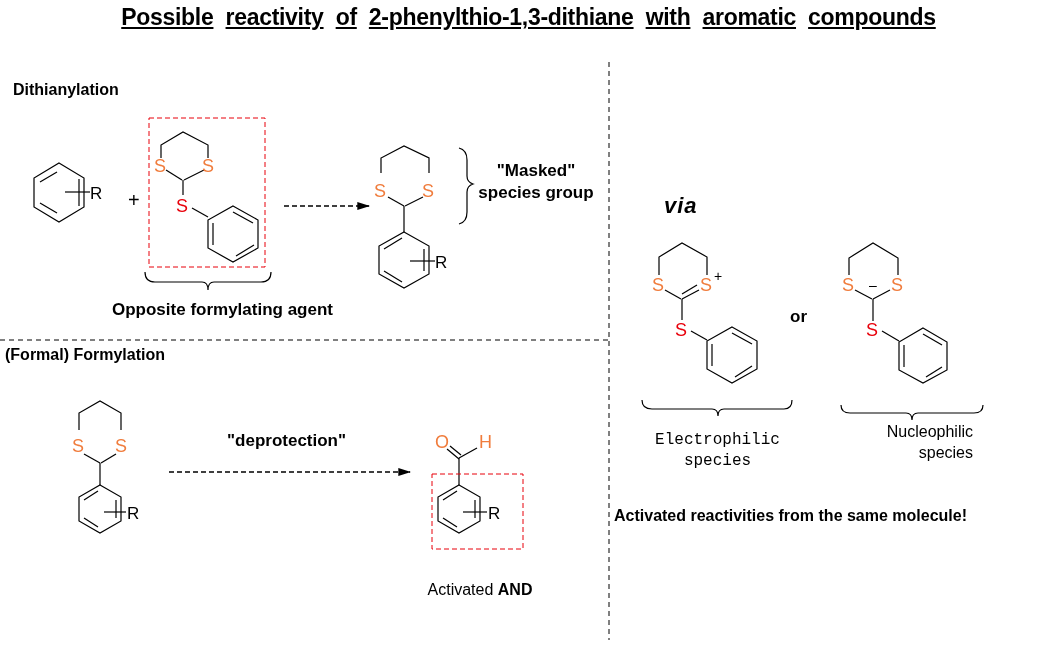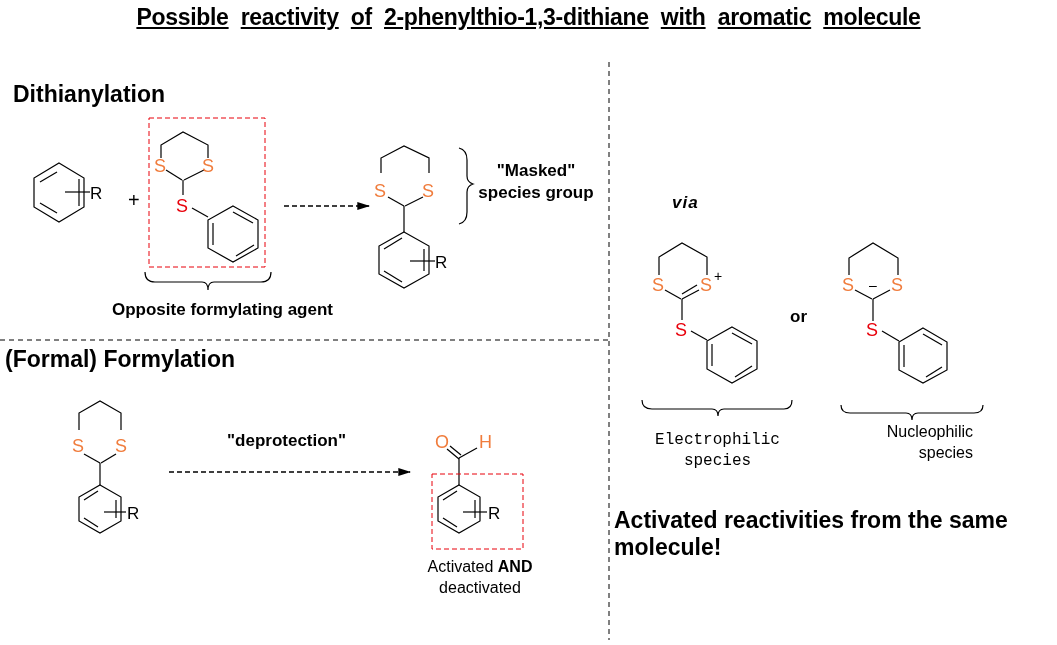--- a/index.html
+++ b/index.html
@@ -1,39 +1,39 @@
 <!DOCTYPE html>
 <html><head>
 <meta charset="utf-8">
 <style>
   html, body { margin:0; padding:0; background:#ffffff; }
   body { width:1057px; height:645px; position:relative; overflow:hidden; font-family:"Liberation Sans", sans-serif; color:#000; }
   .abs { position:absolute; }
   .title { left:0; width:1057px; top:4px; text-align:center; font-weight:bold; font-size:23px; letter-spacing:-0.3px; }
   .title span { text-decoration:underline; margin:17px 3px; }
-  .hdr { font-weight:bold; font-size:23px; }
+  .hdr { font-weight:bold; font-size:16px; }
   .lbl { font-size:16px; text-align:center; }
   .blbl { font-weight:bold; font-size:17px; text-align:center; }
   svg { position:absolute; left:0; top:0; }
   .bond { stroke:#000; stroke-width:1.2; fill:none; }
   .atomS { fill:#f07c3c; font-size:18px; font-family:"Liberation Sans", sans-serif; }
   .atomSr { fill:#e8000b; font-size:18px; font-family:"Liberation Sans", sans-serif; }
   .atomR { fill:#000; font-size:17px; font-family:"Liberation Sans", sans-serif; }
 </style>
 </head>
 <body>
 
 <div class="abs title">
   <span>Possible</span>
   <span>reactivity</span>
   <span>of</span>
   <span>2-phenylthio-1,3-dithiane</span>
   <span>with</span>
   <span>aromatic</span>
-  <span>molecule</span>
+  <span>compounds</span>
 </div>
 
 <div class="abs hdr" style="left:13px;top:81px;">Dithianylation</div>
 <div class="abs hdr" style="left:5px;top:346px;">(Formal) Formylation</div>
 
 <svg width="1057" height="645" viewBox="0 0 1057 645">
   <defs>
     <marker id="ah" markerWidth="10" markerHeight="8" refX="9" refY="4" orient="auto">
       <path d="M0,1 L10,4 L0,7 Z" fill="#000"></path>
     </marker>
@@ -158,26 +158,25 @@
     <path d="M841,405 Q841,413 850,413 L906,413 Q912,413 912,420 Q912,413 918,413 L974,413 Q983,413 983,405" class="bond"></path>
   </g>
 </svg>
 
 <div class="abs blbl" style="left:80px;top:300px;width:285px;">Opposite formylating agent</div>
 <div class="abs blbl" style="left:476px;top:160px;width:120px;line-height:22px;">
   <div>"Masked"</div>
   <div>species group</div>
 </div>
 
-<div class="abs lbl" style="left:395px;top:556px;width:170px;line-height:21px;">
+<div class="abs lbl" style="left:395px;top:579px;width:170px;line-height:21px;">
   <div><span>Activated </span><b>AND</b></div>
-  <div>deactivated</div>
 </div>
 
-<div class="abs" style="left:664px;top:193px;font-size:17px;font-weight:bold;font-style:italic;letter-spacing:1px;margin-left:8px;">via</div>
+<div class="abs" style="left:664px;top:193px;font-size:22px;font-weight:bold;font-style:italic;letter-spacing:1px;">via</div>
 
 <div class="abs lbl" style="left:655px;top:430px;width:125px;line-height:21px;font-family:Liberation Mono, monospace;">
   <div>Electrophilic</div>
   <div>species</div>
 </div>
 <div class="abs lbl" style="left:848px;top:421px;width:125px;line-height:21px;text-align:right;">
   <div>Nucleophilic</div>
   <div>species</div>
 </div>
 

